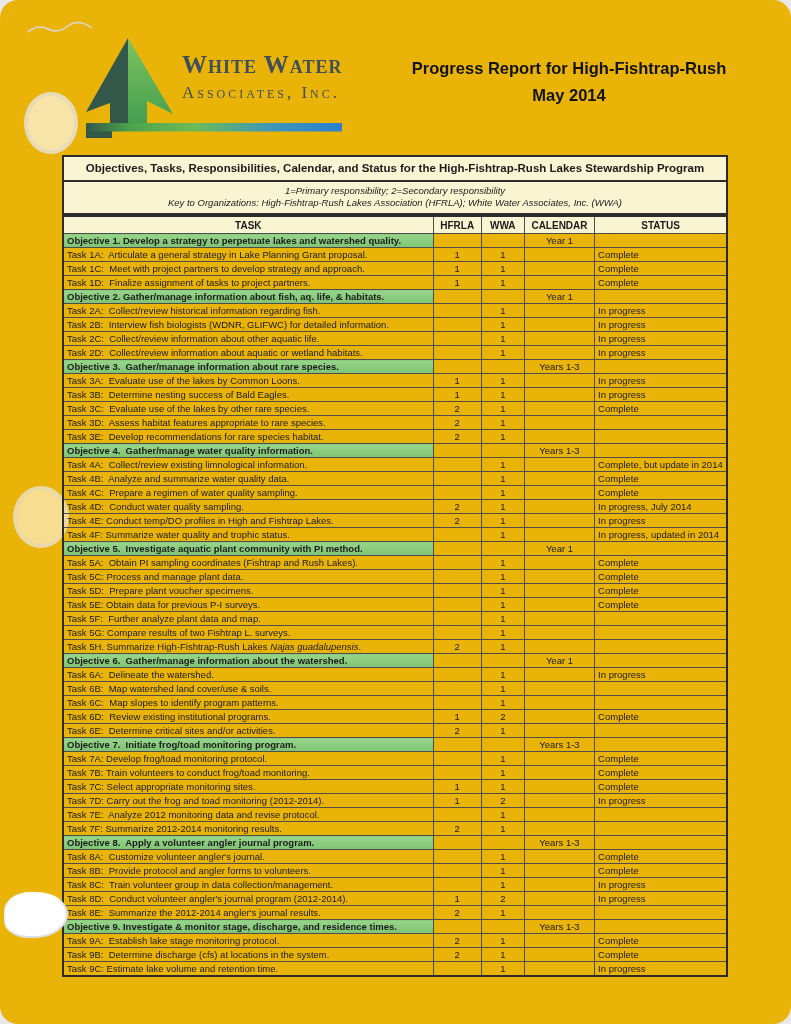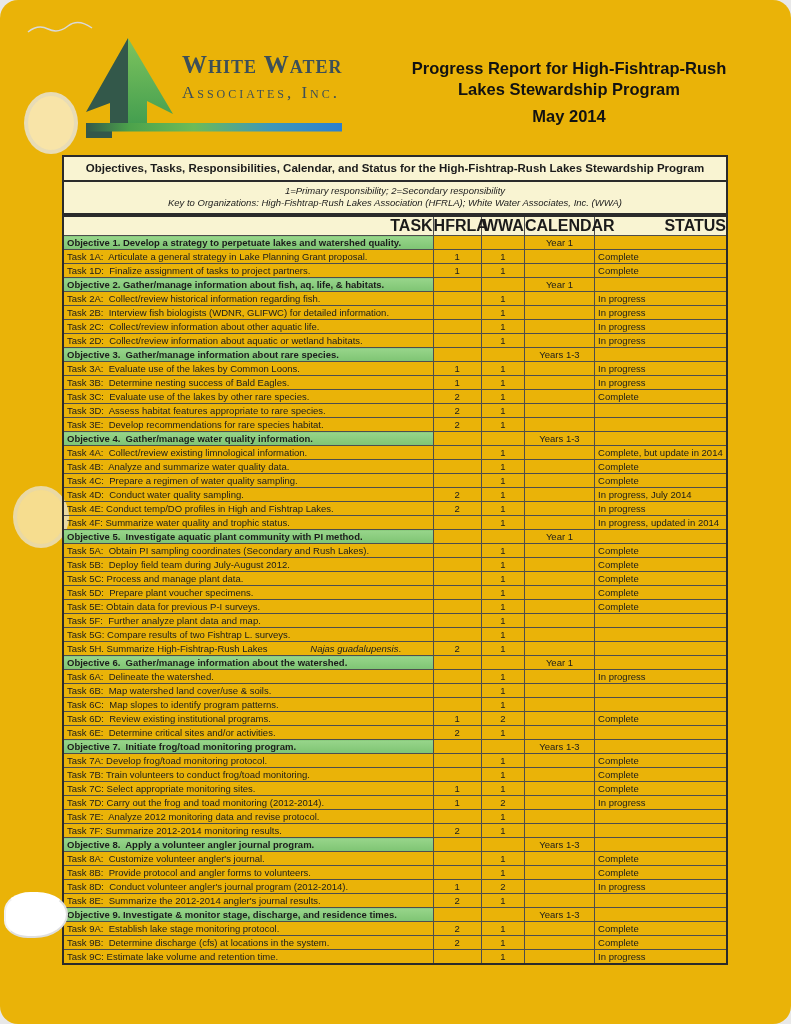--- a/index.html
+++ b/index.html
@@ -34,28 +34,28 @@
   .tablewrap{position:absolute;left:62px;top:155px;width:666px;}
   .tbar{box-sizing:border-box;border:2px solid var(--border-dark);background:var(--table-header-yellow);
         font-weight:bold;font-size:11.5px;text-align:center;padding:5px 20px 6px;}
   .tkey{box-sizing:border-box;border:2px solid var(--border-dark);border-top:none;
         background:var(--table-header-yellow);font-style:italic;font-size:9.5px;
         text-align:center;padding:3px 0 4px;}
   .tkey div{line-height:12px;}
   table.report-table{width:666px;border-collapse:collapse;border:2px solid var(--border-dark);
         table-layout:fixed;font-size:9.5px;}
   .report-table th{background:var(--table-header-yellow);border:1px solid var(--border-cell);
-        font-size:16px;font-weight:bold;height:16px;padding:0;text-align:right;}
+        font-size:10px;font-weight:bold;height:16px;padding:0;}
   .report-table td{border:1px solid var(--border-cell);height:13px;line-height:12px;
         padding:0 3px;white-space:pre;overflow:hidden;}
   .c-num,.c-cal{text-align:center;padding:0;}
   .c-status{padding-left:5px;}
   tr.obj td.c-task{background:linear-gradient(var(--objective-green-light),var(--objective-green));
         font-weight:bold;}
-  td i{font-style:italic;margin-left:40px;}
+  td i{font-style:italic;}
 </style>
 </head>
 <body>
 
 <div class="page">
 
   <svg class="artifact squiggle" width="70" height="18" viewBox="0 0 70 18">
     <path d="M2,12 Q12,4 22,9 T42,6 T66,8" fill="none" stroke="#d9d9d9" stroke-width="1.5"></path>
   </svg>
   <div class="artifact ring ring1"></div>
@@ -87,21 +87,20 @@
 
         <rect x="6" y="89" width="256" height="8.5" fill="url(#barGrad)"></rect>
       </svg>
       <div class="logo-text">
         <div class="lt1">White Water</div>
         <div class="lt2">Associates, Inc.</div>
       </div>
     </div>
     <div class="title-block">
       <div>Progress Report for High-Fishtrap-Rush</div>
-      <div>Lakes Stewardship Program</div>
       <div class="title-date">May 2014</div>
     </div>
   </header>
 
   <section class="tablewrap">
     <div class="tbar">Objectives, Tasks, Responsibilities, Calendar, and Status for the High-Fishtrap-Rush Lakes Stewardship Program</div>
     <div class="tkey">
       <div>1=Primary responsibility; 2=Secondary responsibility</div>
       <div>Key to Organizations:  High-Fishtrap-Rush Lakes Association (HFRLA); White Water Associates, Inc. (WWA)</div>
     </div>
@@ -131,20 +130,27 @@
             <td class="c-status"></td>
           </tr>
           <tr>
             <td class="c-task">Task 1A:  Articulate a general strategy in Lake Planning Grant proposal.</td>
             <td class="c-num">1</td>
             <td class="c-num">1</td>
             <td class="c-cal"></td>
             <td class="c-status">Complete</td>
           </tr>
           <tr>
+            <td class="c-task">Task 1C:  Meet with project partners to develop strategy and approach.</td>
+            <td class="c-num">1</td>
+            <td class="c-num">1</td>
+            <td class="c-cal"></td>
+            <td class="c-status">Complete</td>
+          </tr>
+          <tr>
             <td class="c-task">Task 1D:  Finalize assignment of tasks to project partners.</td>
             <td class="c-num">1</td>
             <td class="c-num">1</td>
             <td class="c-cal"></td>
             <td class="c-status">Complete</td>
           </tr>
           <tr class="obj">
             <td class="c-task">Objective 2. Gather/manage information about fish, aq. life, &amp; habitats.</td>
             <td class="c-num"></td>
             <td class="c-num"></td>
@@ -271,28 +277,21 @@
             <td class="c-status">In progress, updated in 2014</td>
           </tr>
           <tr class="obj">
             <td class="c-task">Objective 5.  Investigate aquatic plant community with PI method.</td>
             <td class="c-num"></td>
             <td class="c-num"></td>
             <td class="c-cal">Year 1</td>
             <td class="c-status"></td>
           </tr>
           <tr>
-            <td class="c-task">Task 5A:  Obtain PI sampling coordinates (Secondary and Rush Lakes).</td>
-            <td class="c-num"></td>
-            <td class="c-num">1</td>
-            <td class="c-cal"></td>
-            <td class="c-status">Complete</td>
-          </tr>
-          <tr>
-            <td class="c-task">Task 5B:  Deploy field team during July-August 2012.</td>
+            <td class="c-task">Task 5A:  Obtain PI sampling coordinates (Fishtrap and Rush Lakes).</td>
             <td class="c-num"></td>
             <td class="c-num">1</td>
             <td class="c-cal"></td>
             <td class="c-status">Complete</td>
           </tr>
           <tr>
             <td class="c-task">Task 5C: Process and manage plant data.</td>
             <td class="c-num"></td>
             <td class="c-num">1</td>
             <td class="c-cal"></td>
@@ -437,20 +436,27 @@
             <td class="c-num">1</td>
             <td class="c-cal"></td>
             <td class="c-status">Complete</td>
           </tr>
           <tr>
             <td class="c-task">Task 8B:  Provide protocol and angler forms to volunteers.</td>
             <td class="c-num"></td>
             <td class="c-num">1</td>
             <td class="c-cal"></td>
             <td class="c-status">Complete</td>
+          </tr>
+          <tr>
+            <td class="c-task">Task 8C:  Train volunteer group in data collection/management.</td>
+            <td class="c-num"></td>
+            <td class="c-num">1</td>
+            <td class="c-cal"></td>
+            <td class="c-status">In progress</td>
           </tr>
           <tr>
             <td class="c-task">Task 8D:  Conduct volunteer angler's journal program (2012-2014).</td>
             <td class="c-num">1</td>
             <td class="c-num">2</td>
             <td class="c-cal"></td>
             <td class="c-status">In progress</td>
           </tr>
           <tr>
             <td class="c-task">Task 8E:  Summarize the 2012-2014 angler's journal results.</td>

